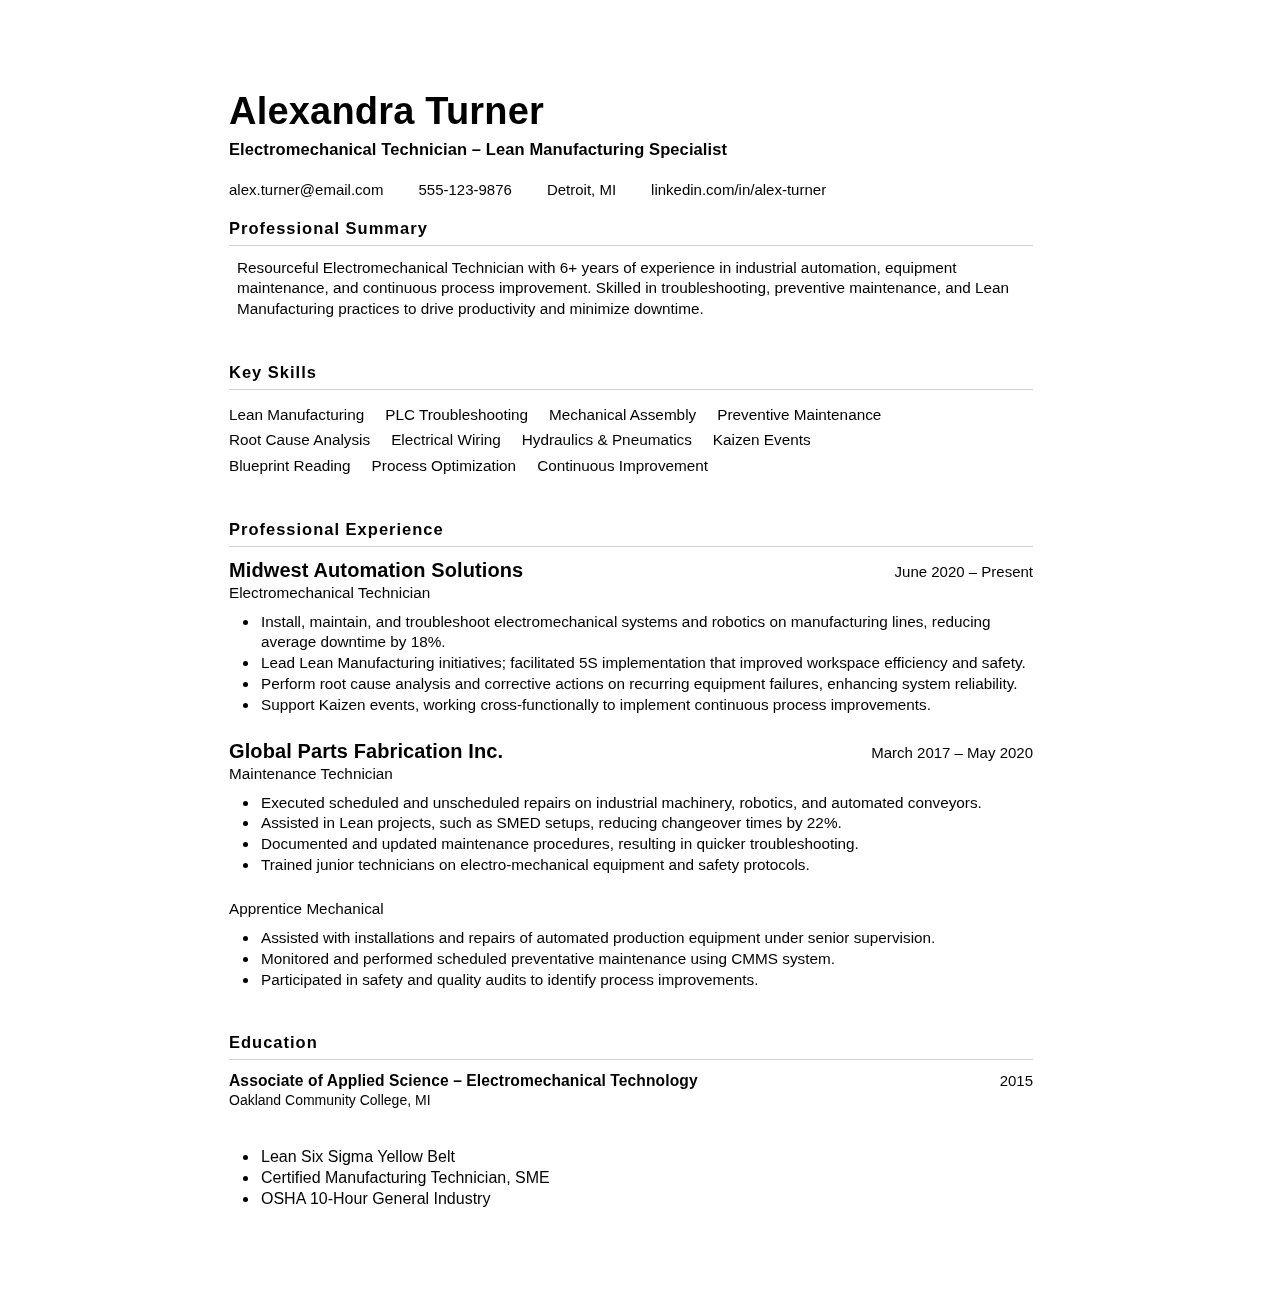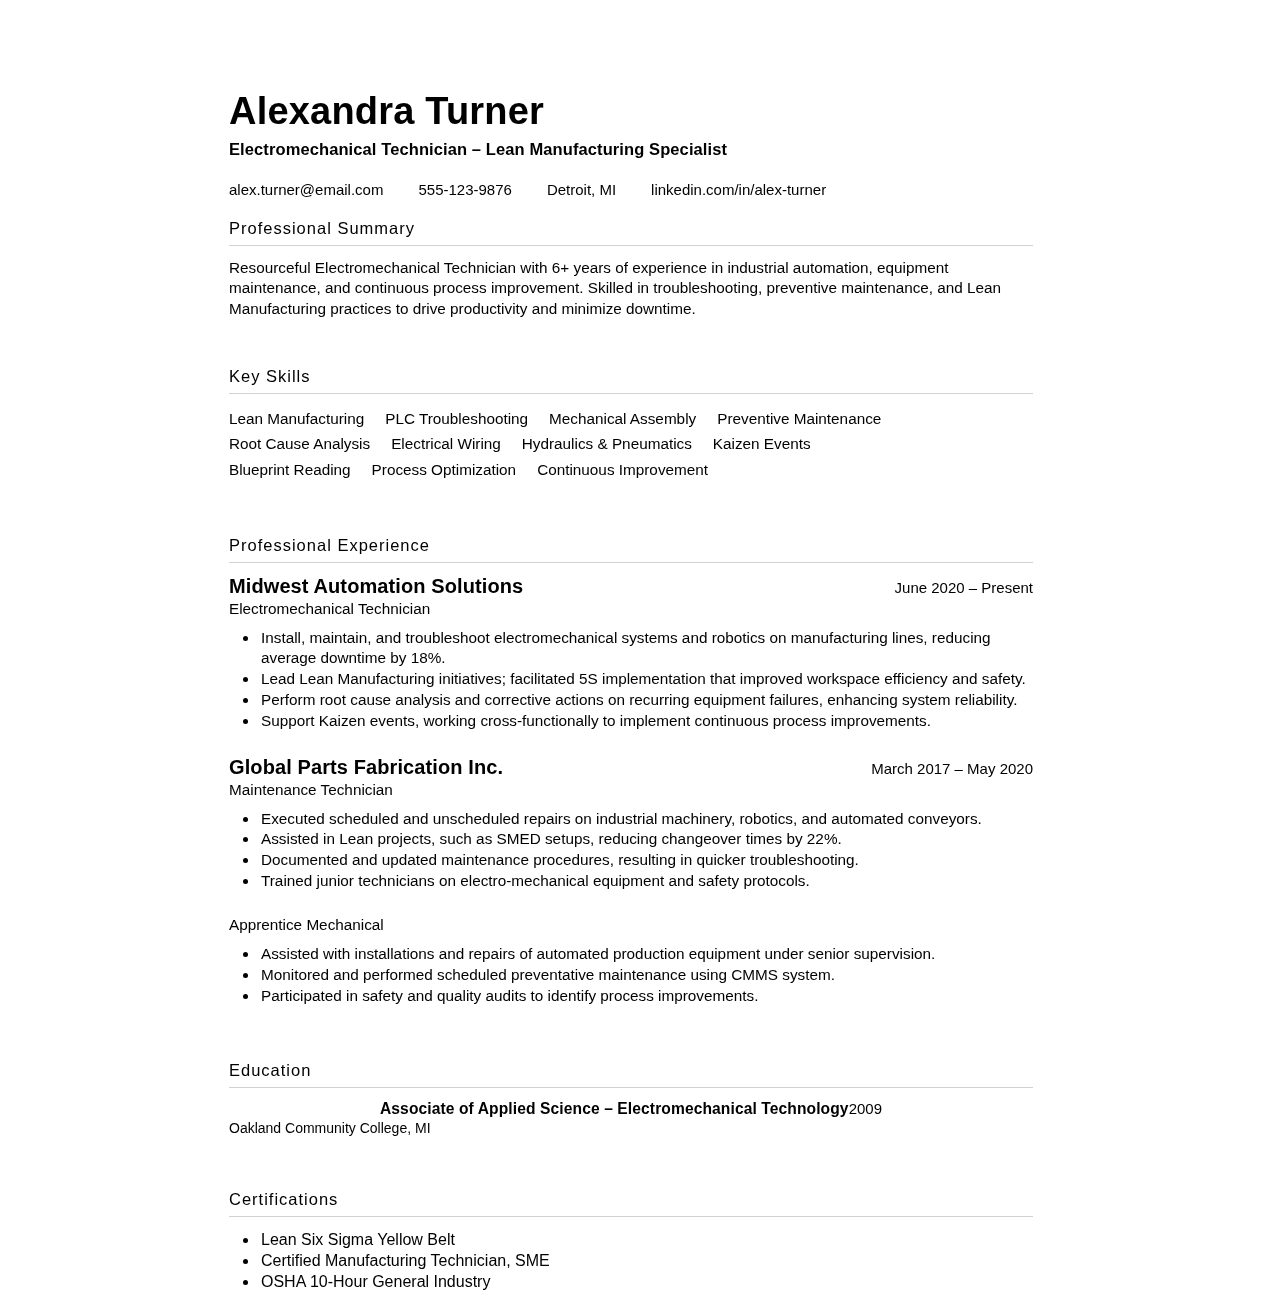--- a/index.html
+++ b/index.html
@@ -48,34 +48,34 @@
     flex-wrap: wrap;
     align-items: baseline;
   }
   .contact .citem { margin-right: 35px; white-space: nowrap; }
   .contact .citem:last-child { margin-right: 0; }
 
   
   .section { margin-top: 0; }
   .sec-head {
     font-size: 16.5px;
-    font-weight: normal;
+    font-weight: bold;
     letter-spacing: 1.0px;
     padding-bottom: 7px;
     border-bottom: 1px solid #d2d2d2;
-    margin: 16px 0 12px 0;
+    margin: 4px 0 12px 0;
   }
   .gap-md { height: 32px; }
   .gap-lg { height: 38px; }
 
   
   .summary {
     font-size: 15.3px;
     line-height: 1.33;
-    margin: 0;
+    margin: 8px;
     text-align: left;
   }
 
   
   .skills {
     font-size: 15.3px;
     line-height: 1.66;
     display: flex;
     flex-wrap: wrap;
     width: 730px;
@@ -115,21 +115,21 @@
   ul.bullets li {
     font-size: 15.3px;
     line-height: 1.3;
     margin-bottom: 1px;
     padding-left: 2px;
   }
 
   
   .edu-head {
     display: flex;
-    justify-content: center;
+    justify-content: space-between;
     align-items: baseline;
     width: 100%;
   }
   .edu-degree {
     font-size: 15.6px;
     font-weight: bold;
     letter-spacing: 0.1px;
   }
   .edu-year { font-size: 15px; }
   .edu-school {
@@ -233,30 +233,29 @@
       </div>
     </div>
 
     <div class="gap-lg"></div>
 
     <div class="section">
       <div class="sec-head">Education</div>
       <div>
         <div class="edu-head">
           <span class="edu-degree">Associate of Applied Science – Electromechanical Technology</span>
-          <span class="edu-year">2009</span>
+          <span class="edu-year">2015</span>
         </div>
         <div class="edu-school">Oakland Community College, MI</div>
       </div>
     </div>
 
     <div class="gap-lg"></div>
 
     <div class="section">
-      <div class="sec-head">Certifications</div>
       <ul class="certs">
         <li>Lean Six Sigma Yellow Belt</li>
         <li>Certified Manufacturing Technician, SME</li>
         <li>OSHA 10-Hour General Industry</li>
       </ul>
     </div>
 
   </div>
 </div>
 

